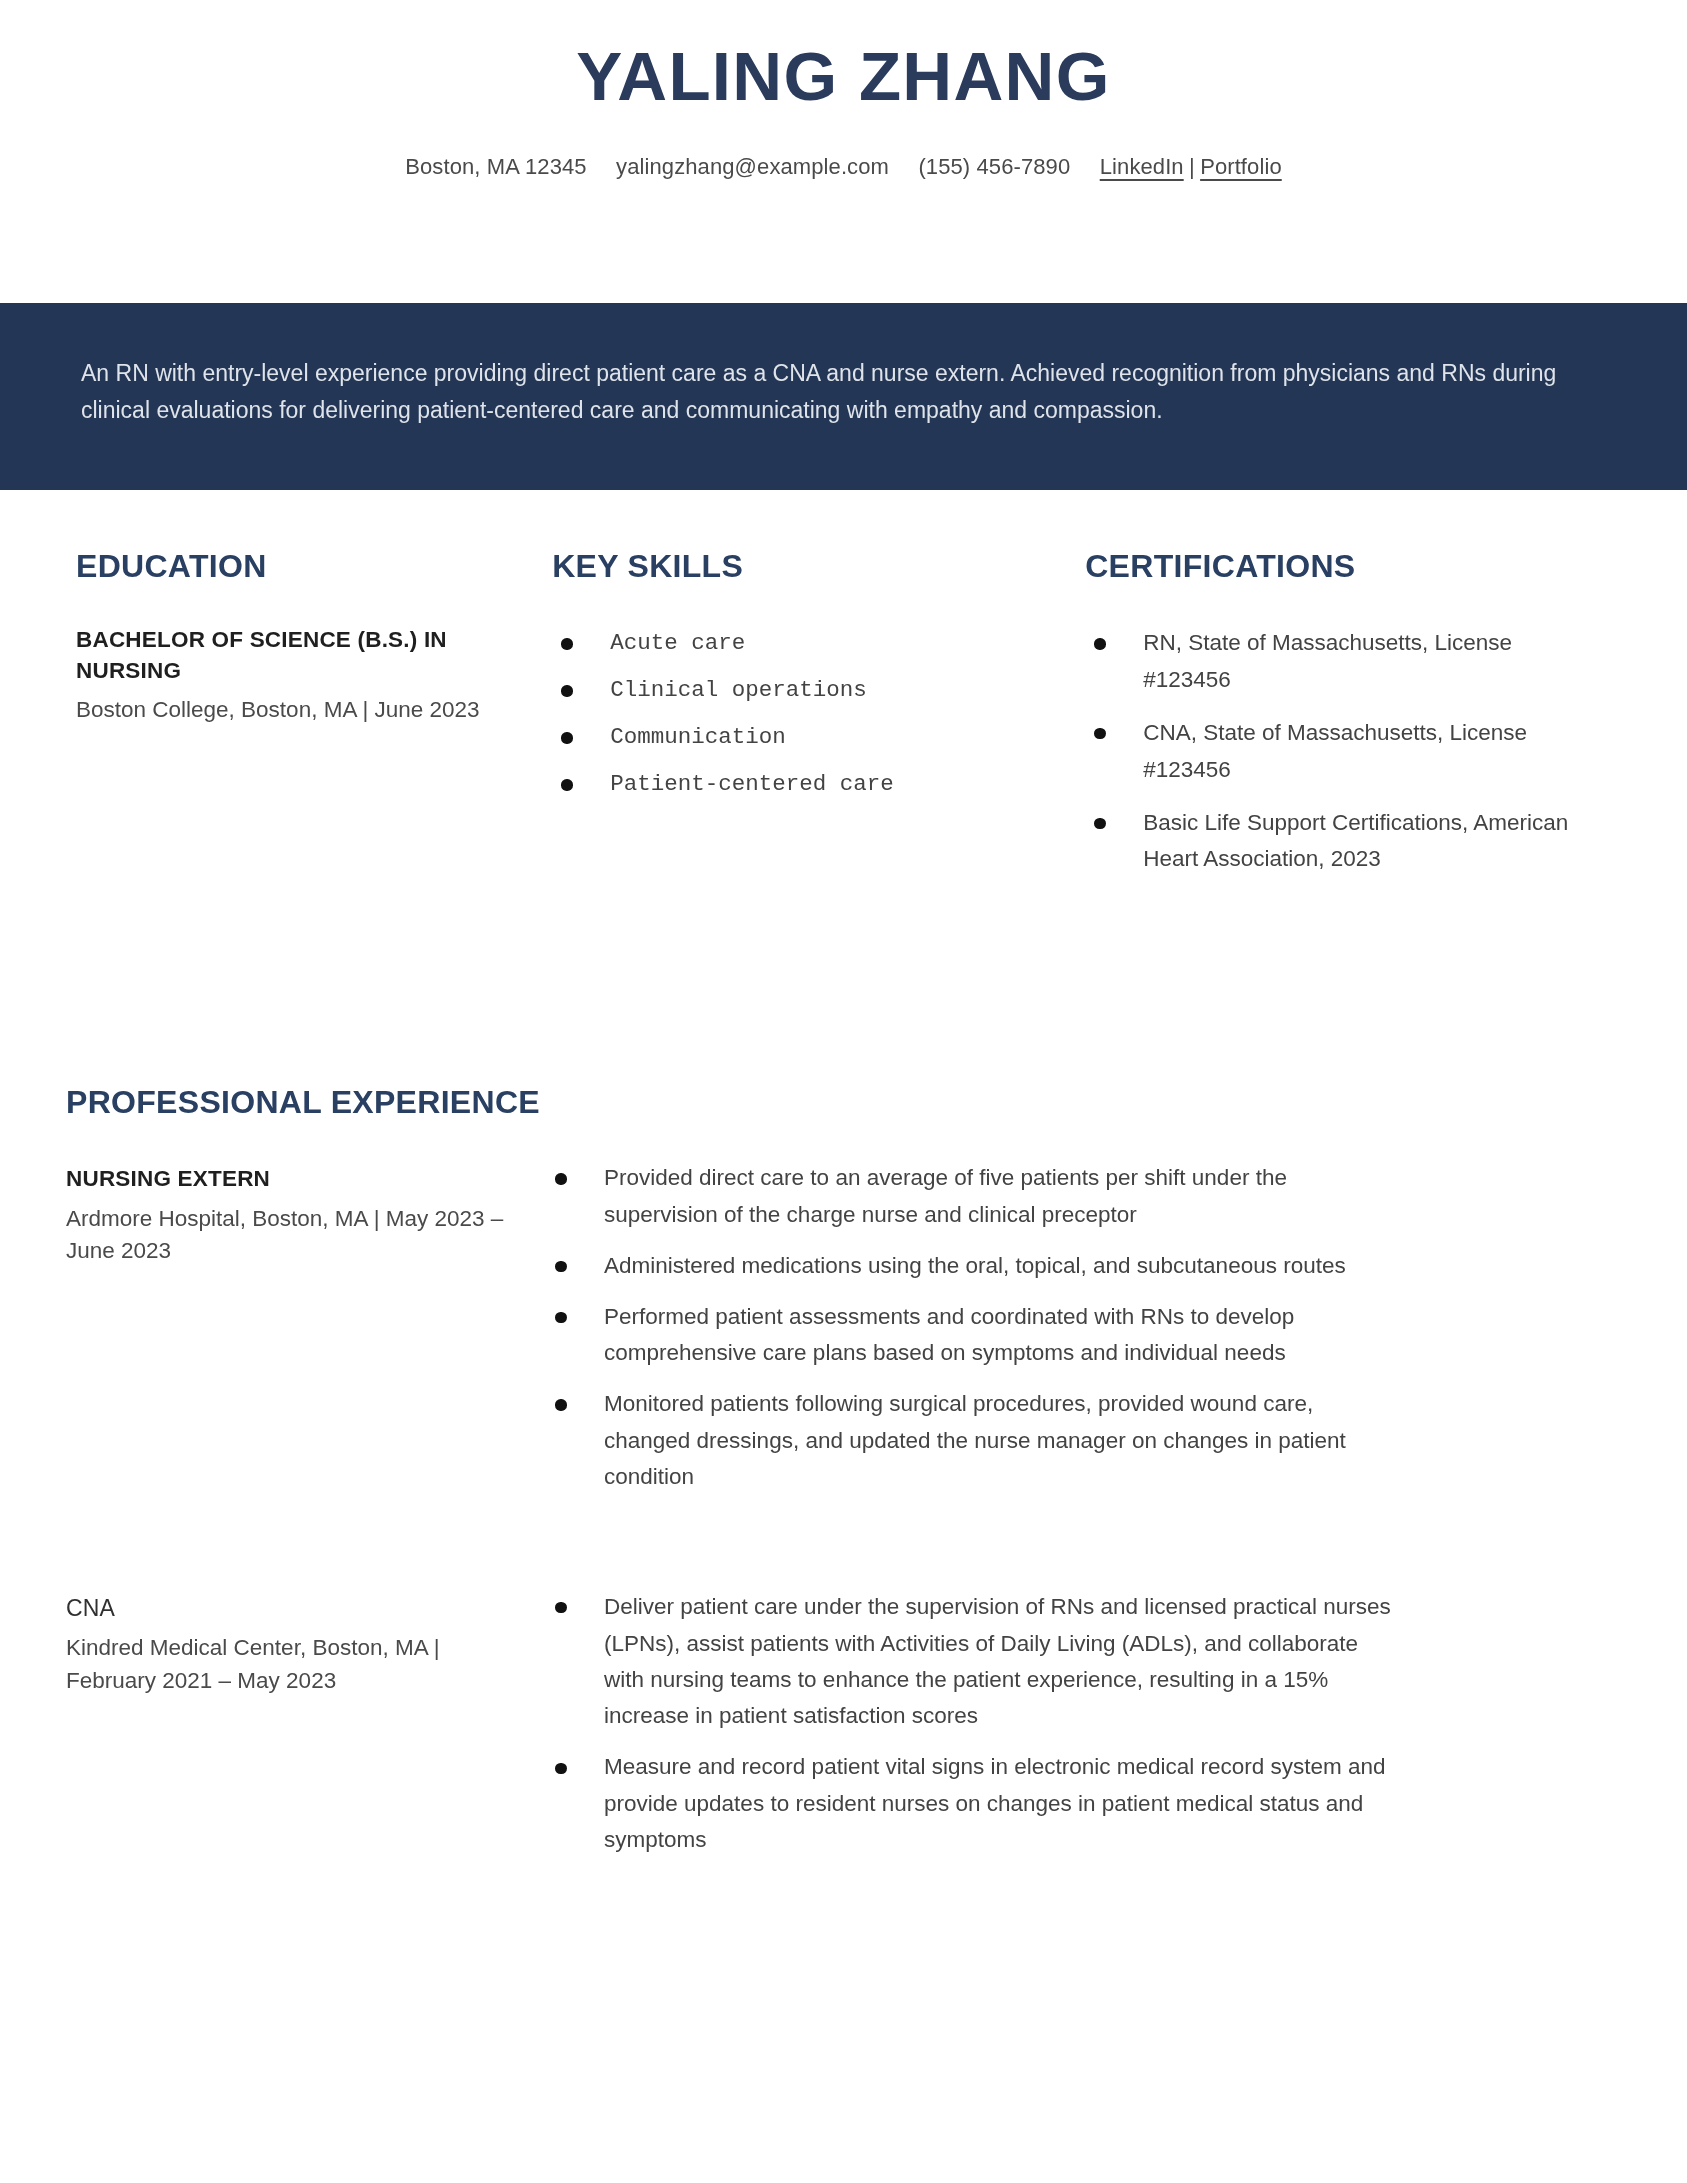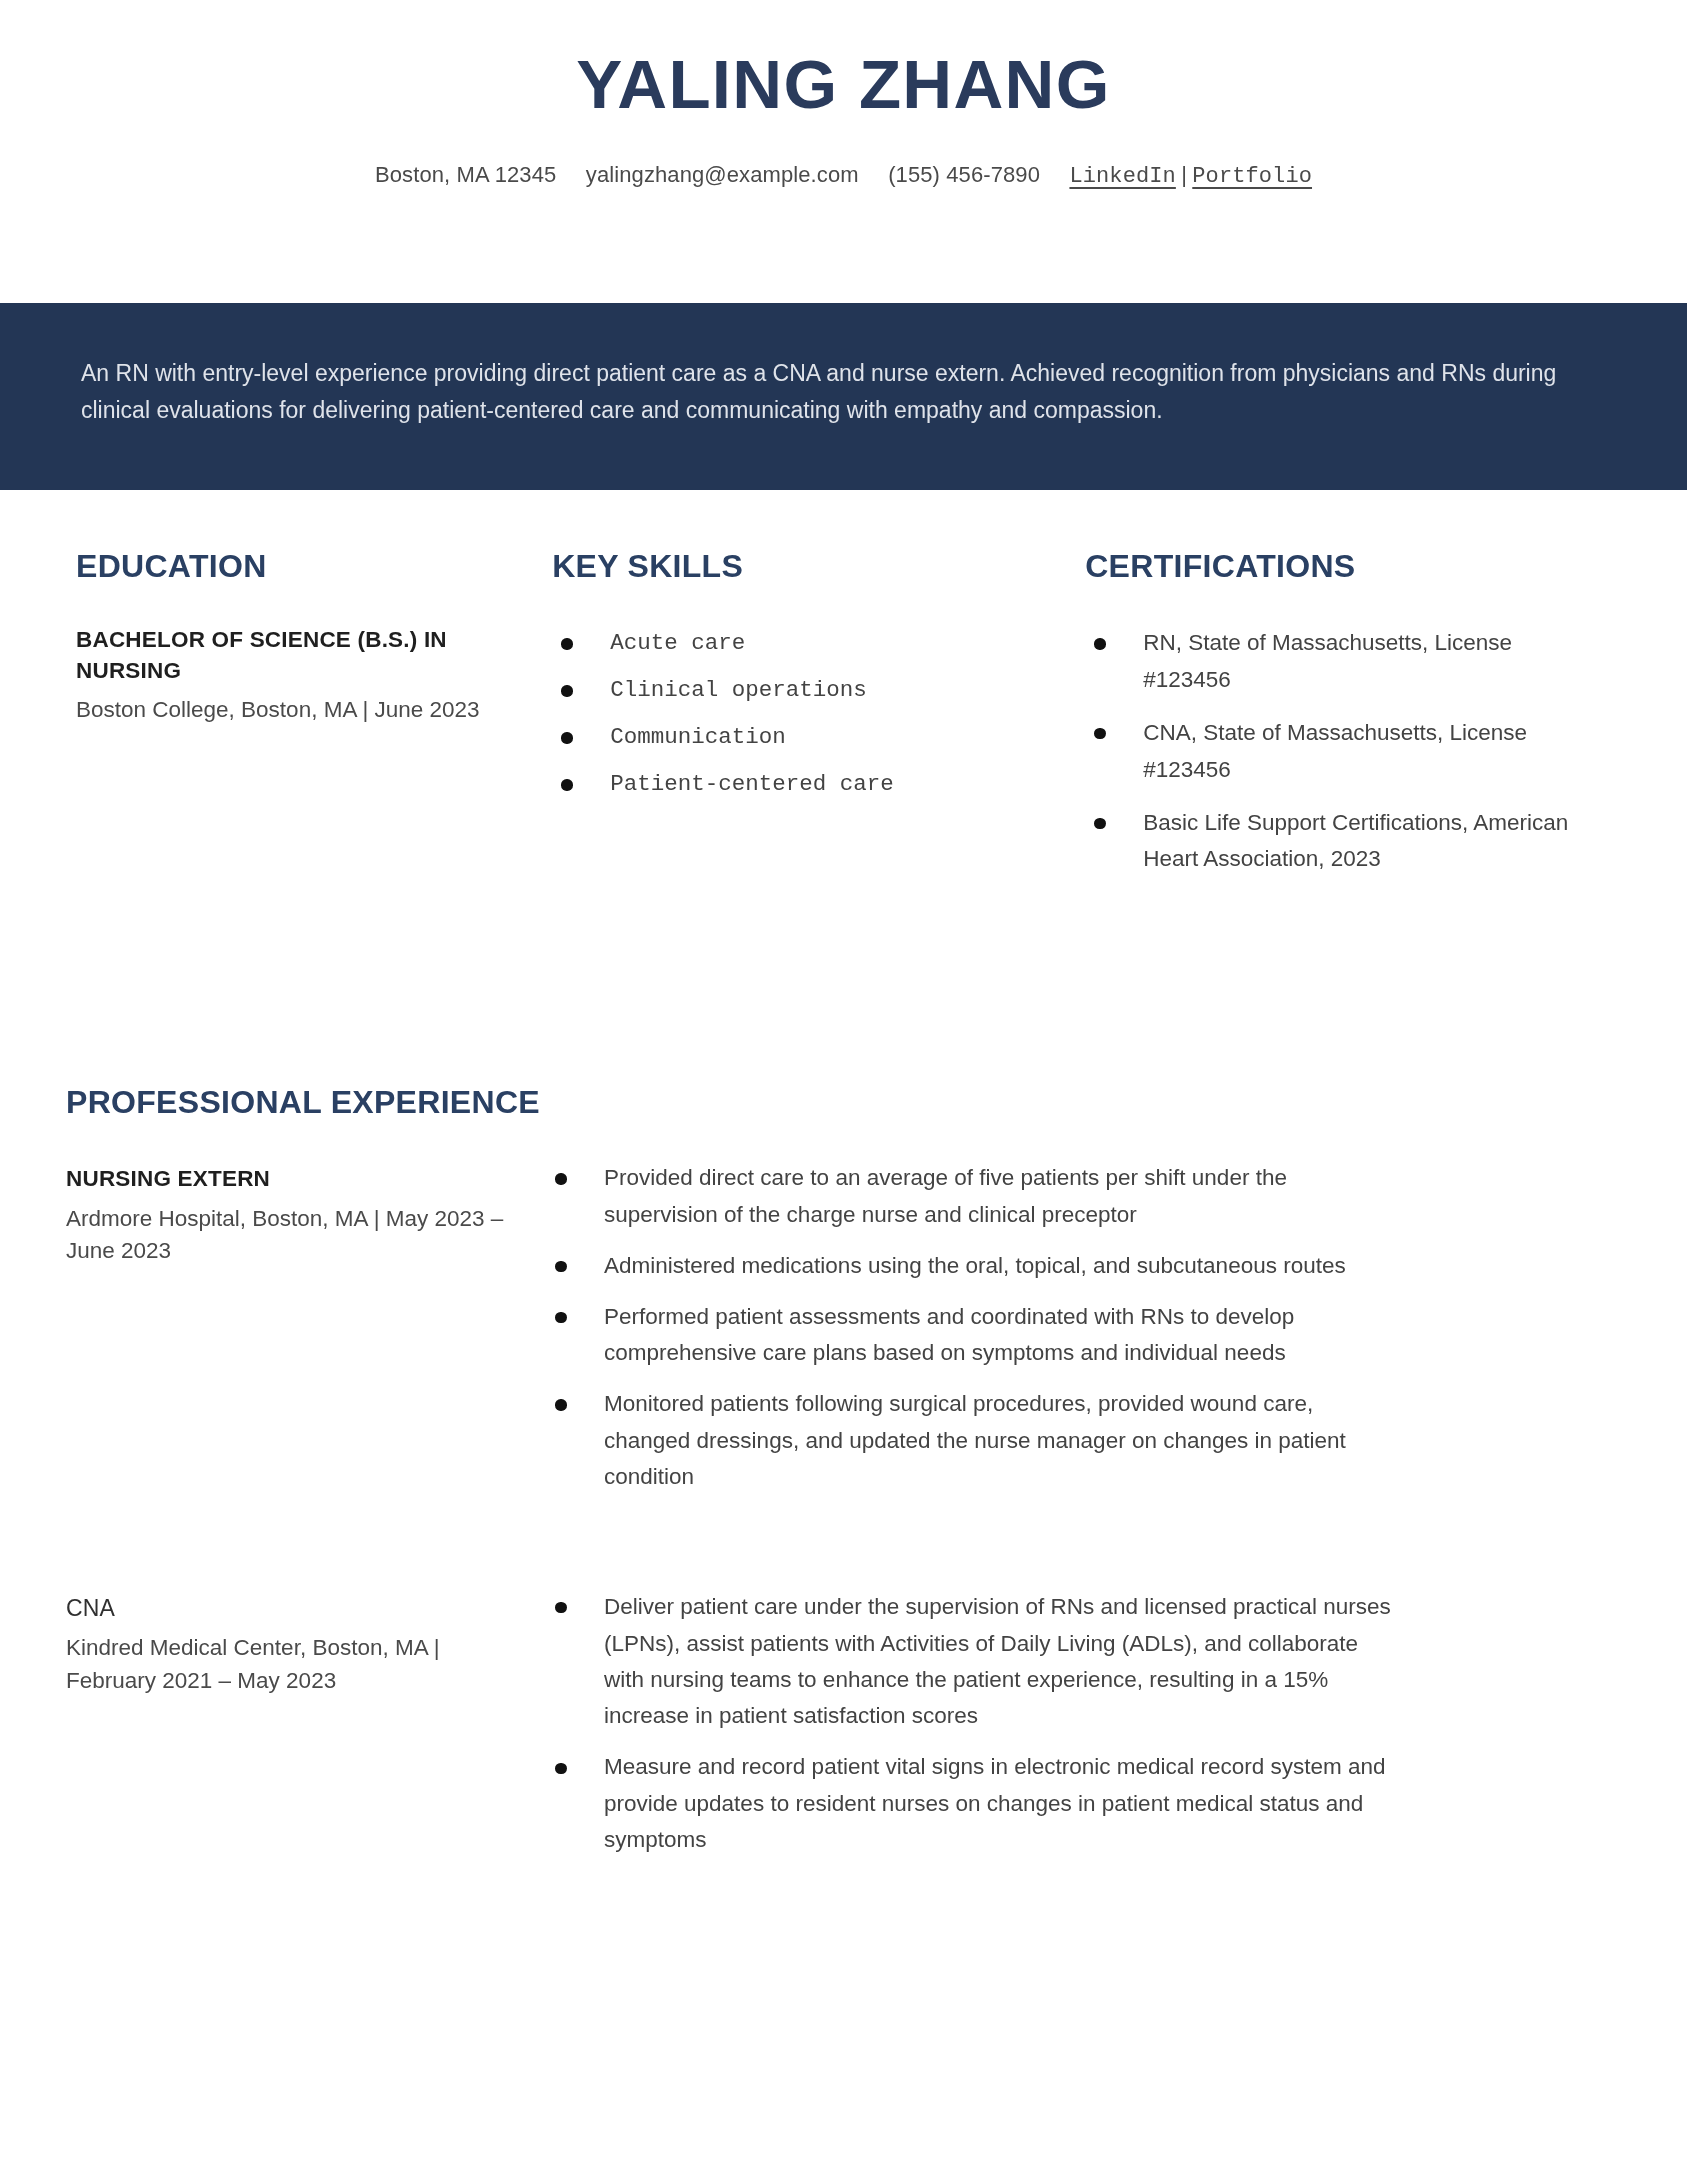--- a/index.html
+++ b/index.html
@@ -27,36 +27,35 @@
   .header {
     padding-top: 41px;
     text-align: center;
   }
   .name {
     font-size: 69px;
     font-weight: 700;
     letter-spacing: 1.3px;
     color: #2a3b5c;
     line-height: 1.05;
-    margin: 8px;
+    margin: 0;
   }
   .contact {
     margin-top: 41px;
     font-size: 22px;
     color: #4a4a4a;
     letter-spacing: 0.1px;
   }
   .contact .seg { white-space: nowrap; }
   .contact .gap-lg { display: inline-block; width: 17px; }
   .contact .link {
     text-decoration: underline;
     text-underline-offset: 4.6px;
     color: #4a4a4a;
     cursor: pointer;
-    font-family: Liberation Mono, monospace;
   }
   .contact .pipe { padding: 0 5.3px; }
 
   
   .summary-band {
     position: absolute;
     left: 0;
     top: 303px;
     width: 1687px;
     height: 187px;

